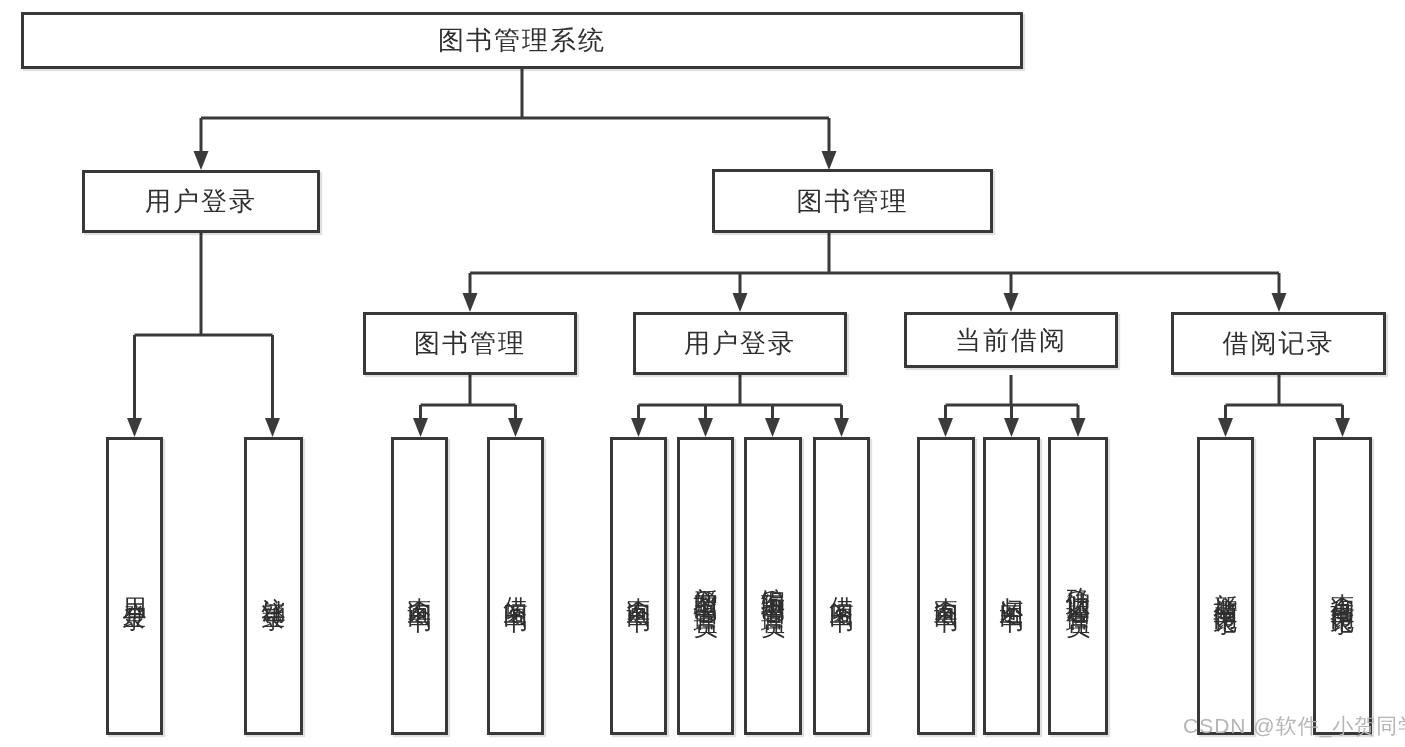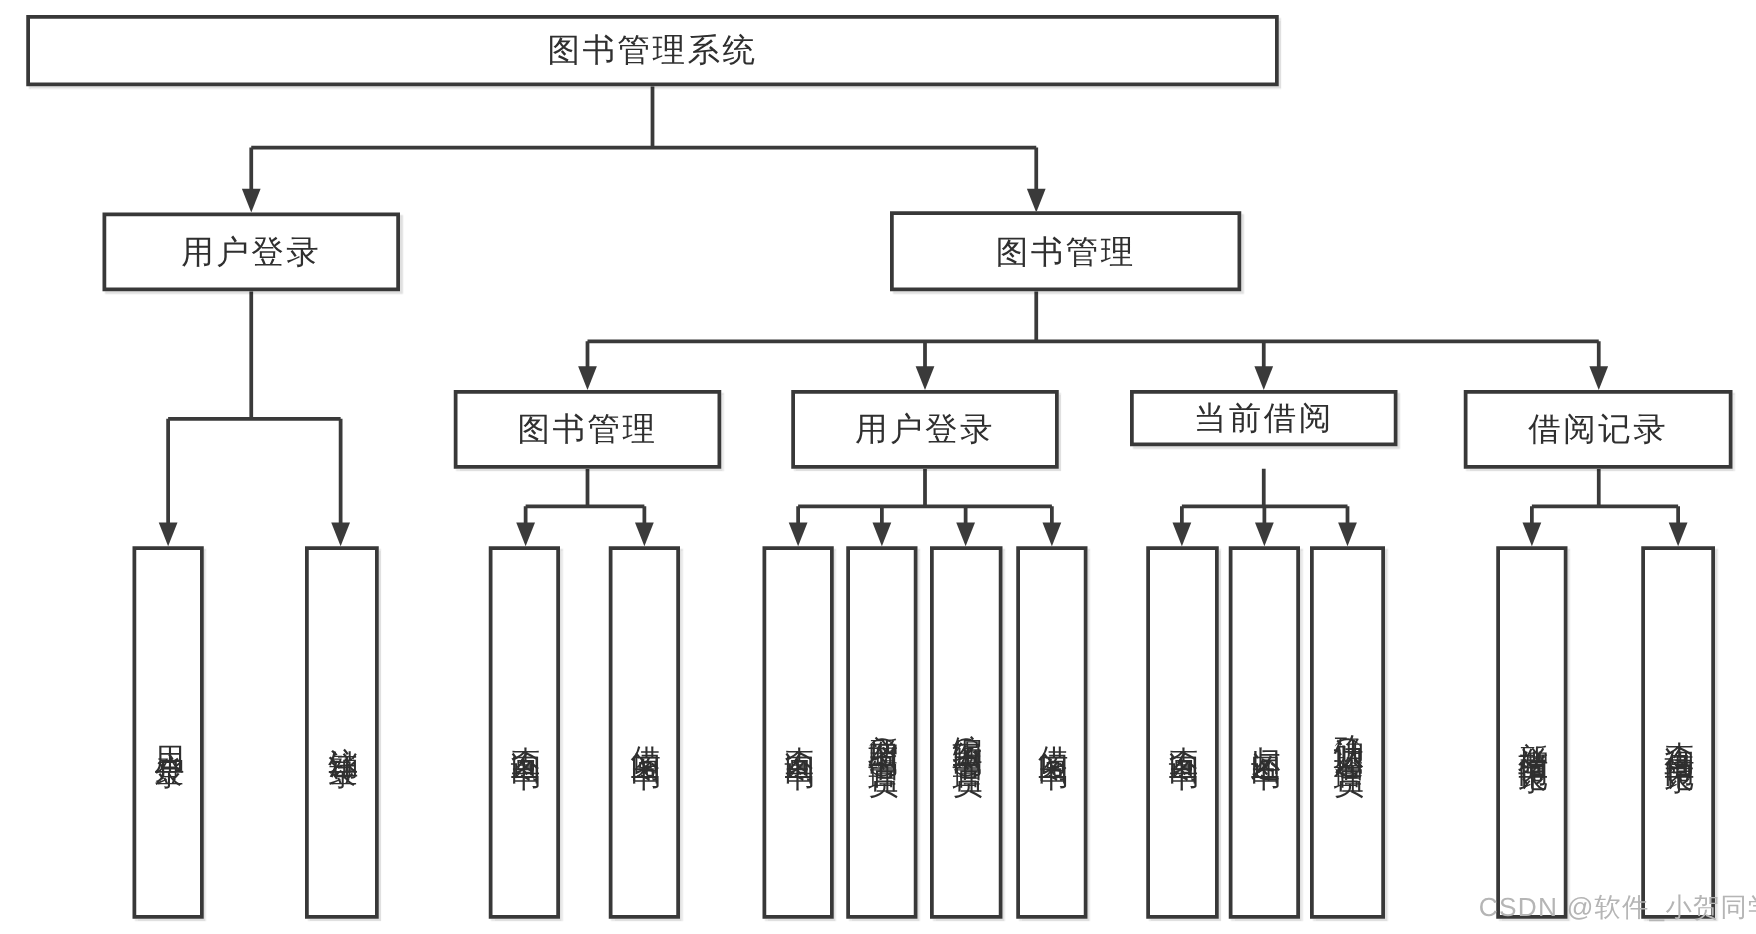--- a/index.html
+++ b/index.html
@@ -121,21 +121,21 @@
   <div class="node hnode" style="left:712px; top:169px; width:281px; height:64px;">
     <span>图书管理</span>
   </div>
 
   <div class="node hnode" style="left:363px; top:312px; width:214px; height:63px;">
     <span>图书管理</span>
   </div>
   <div class="node hnode" style="left:633px; top:312px; width:214px; height:63px;">
     <span>用户登录</span>
   </div>
-  <div class="node hnode" style="left:904px; top:312px; width:214px; height:45px;">
+  <div class="node hnode" style="left:904px; top:312px; width:214px; height:56px;">
     <span>当前借阅</span>
   </div>
   <div class="node hnode" style="left:1171px; top:312px; width:215px; height:63px;">
     <span>借阅记录</span>
   </div>
 
   <div class="node vnode" style="left:106px; top:437px; width:57px; height:298px;">
     <span class="vlabel">用户登录</span>
   </div>
   <div class="node vnode" style="left:244px; top:437px; width:59px; height:298px;">

